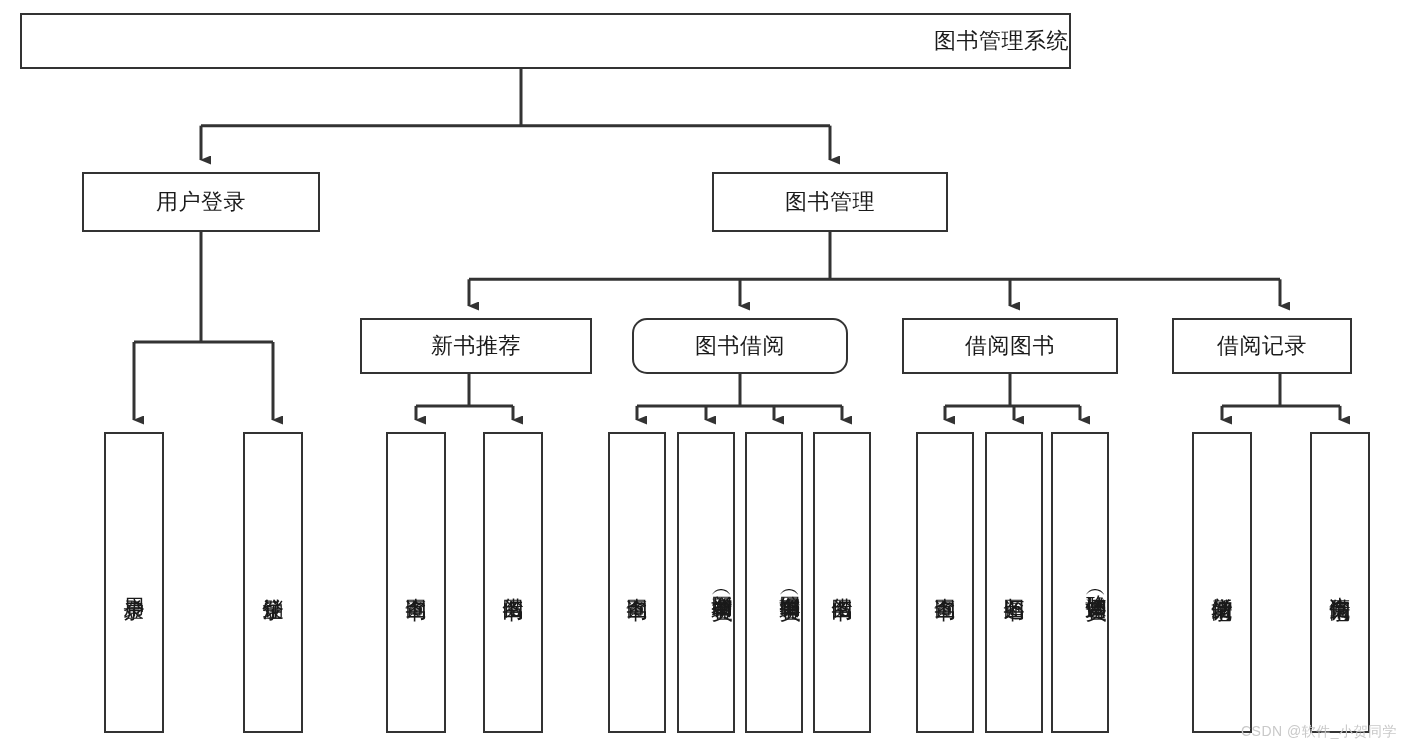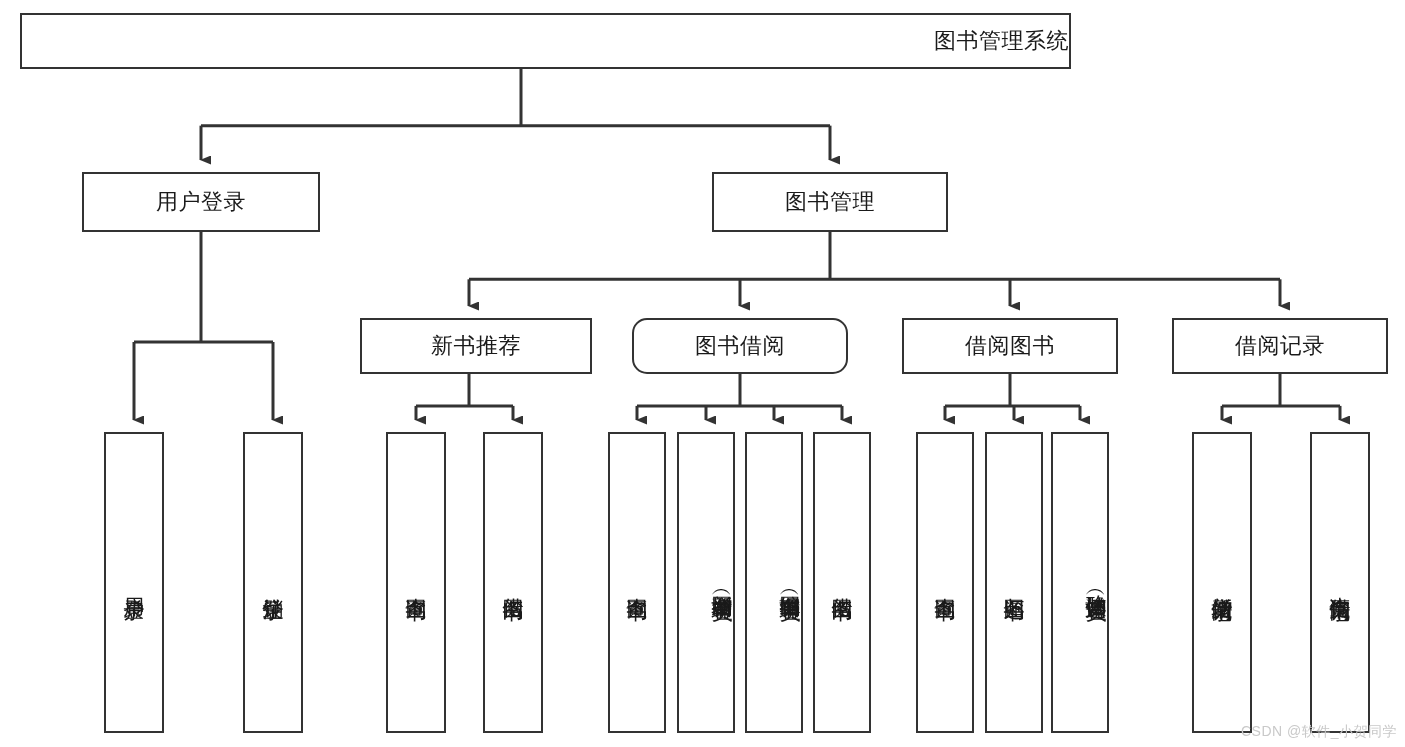--- a/index.html
+++ b/index.html
@@ -119,21 +119,21 @@
       </div>
       <div class="node horiz" style="left: 360px; top: 318px; width: 232px; height: 56px;">
         <span class="node-label">新书推荐</span>
       </div>
       <div class="node horiz" style="left: 632px; top: 318px; width: 216px; height: 56px; border-radius: 15px;">
         <span class="node-label">图书借阅</span>
       </div>
       <div class="node horiz" style="left: 902px; top: 318px; width: 216px; height: 56px;">
         <span class="node-label">借阅图书</span>
       </div>
-      <div class="node horiz" style="left: 1172px; top: 318px; width: 216px; height: 56px;">
+      <div class="node horiz" style="left: 1172px; top: 318px; width: 180px; height: 56px;">
         <span class="node-label">借阅记录</span>
       </div>
       <div class="node vert" style="left: 104px; top: 432px; width: 60px; height: 301px;">
         <span class="node-label">用户登录</span>
       </div>
       <div class="node vert" style="left: 243px; top: 432px; width: 60px; height: 301px;">
         <span class="node-label">注销登录</span>
       </div>
       <div class="node vert" style="left: 386px; top: 432px; width: 60px; height: 301px;">
         <span class="node-label">查询图书</span>

